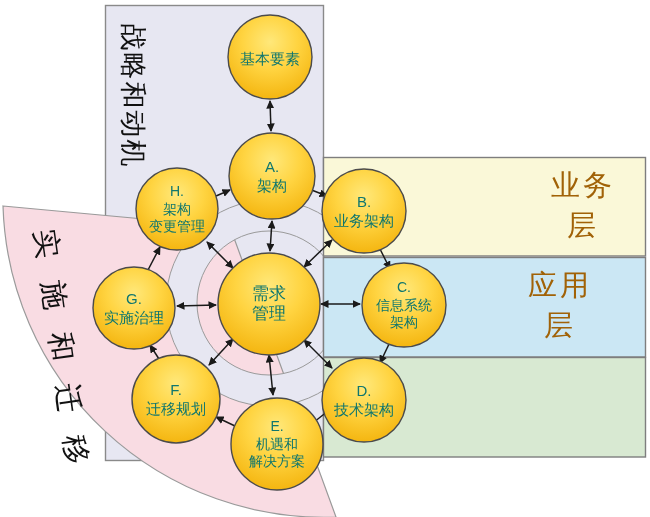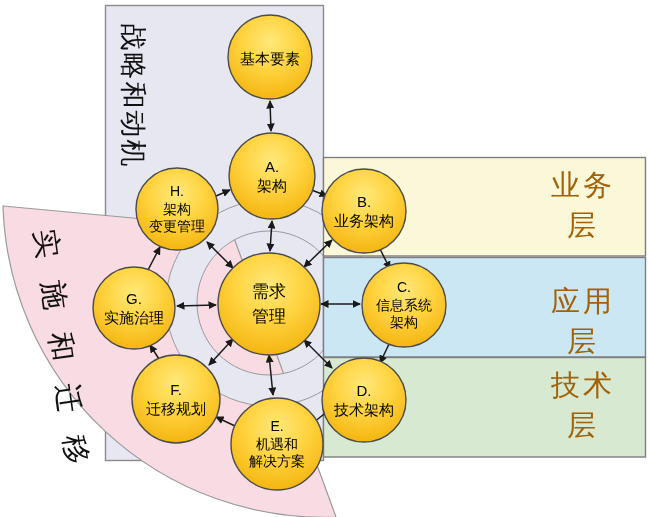--- a/index.html
+++ b/index.html
@@ -1,23 +1,23 @@
 <!DOCTYPE html>
 <html><head>
 <meta charset="utf-8">
 <style>
   html,body{margin:0;padding:0;background:#fff;}
   .stage{position:relative;width:650px;height:517px;background:#fff;overflow:hidden;
          font-family:"Liberation Sans","DejaVu Sans",sans-serif;}
   .stage svg{position:absolute;left:0;top:0;}
-  .lbl{position:absolute;color:#000000;transform:translate(-50%,-50%);
+  .lbl{position:absolute;color:#0f766e;transform:translate(-50%,-50%);
        text-align:center;white-space:pre-line;pointer-events:none;}
   .node-lbl{font-size:15px;line-height:19px;}
   .node-lbl.small{font-size:14px;line-height:17.5px;}
-  .center-lbl{font-size:17px;line-height:25px;}
+  .center-lbl{font-size:17px;line-height:20px;}
   .layer-lbl{font-size:29px;letter-spacing:3px;color:#a16207;}
   .side-lbl{font-size:27px;color:#111;white-space:nowrap;}
   .rot90{transform:translate(-50%,-50%) rotate(90deg);letter-spacing:2px;}
   .rot82{transform:translate(-50%,-50%) rotate(82deg);letter-spacing:23px;font-size:29px;}
 </style>
 </head>
 <body>
 
 <div class="stage">
 
@@ -78,22 +78,21 @@
       <circle cx="134" cy="308" r="41"></circle>
       <circle cx="177" cy="209" r="41"></circle>
       <circle cx="269" cy="304" r="51"></circle>
     </g>
   </svg>
 
   <div class="lbl side-lbl rot90" style="left:133px;top:96px;">战略和动机</div>
   <div class="lbl side-lbl rot82" style="left:62px;top:358px;">实施和迁移</div>
 
   <div class="lbl layer-lbl" style="left:583px;top:206px;">业务层</div>
-  <div class="lbl layer-lbl" style="left:583px;top:306px;margin-top:16px;">应用层</div>
-  <div class="lbl layer-lbl" style="left:583px;top:406px;">技术层</div>
+  <div class="lbl layer-lbl" style="left:560px;top:306px;">应用层</div>
 
   <div class="lbl node-lbl" style="left:270px;top:58px;">基本要素</div>
   <div class="lbl node-lbl" style="left:272px;top:176px;">A.
 架构</div>
   <div class="lbl node-lbl" style="left:364px;top:211px;">B.
 业务架构</div>
   <div class="lbl node-lbl small" style="left:404px;top:305px;">C.
 信息系统
 架构</div>
   <div class="lbl node-lbl" style="left:364px;top:400px;">D.

